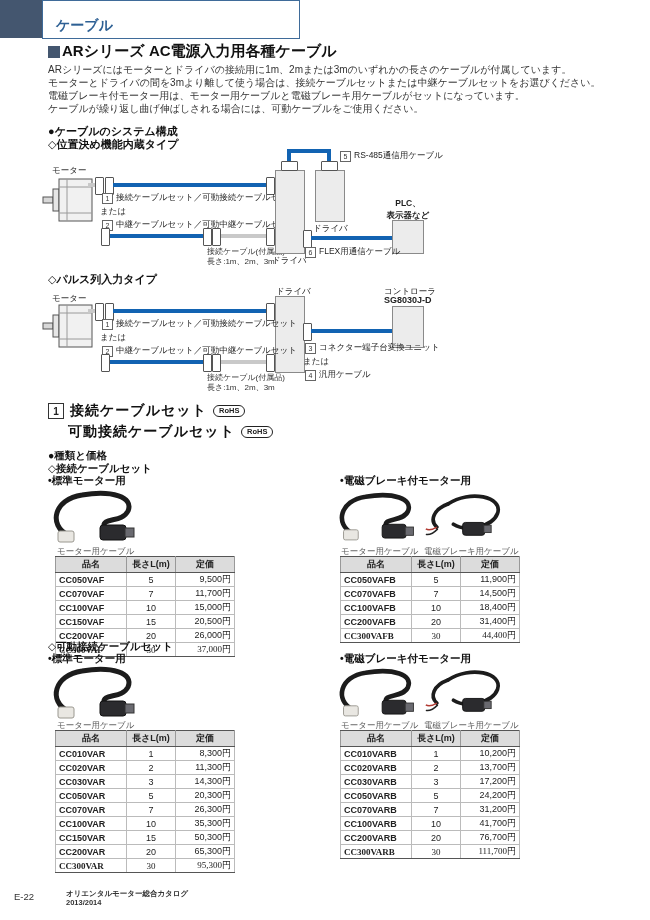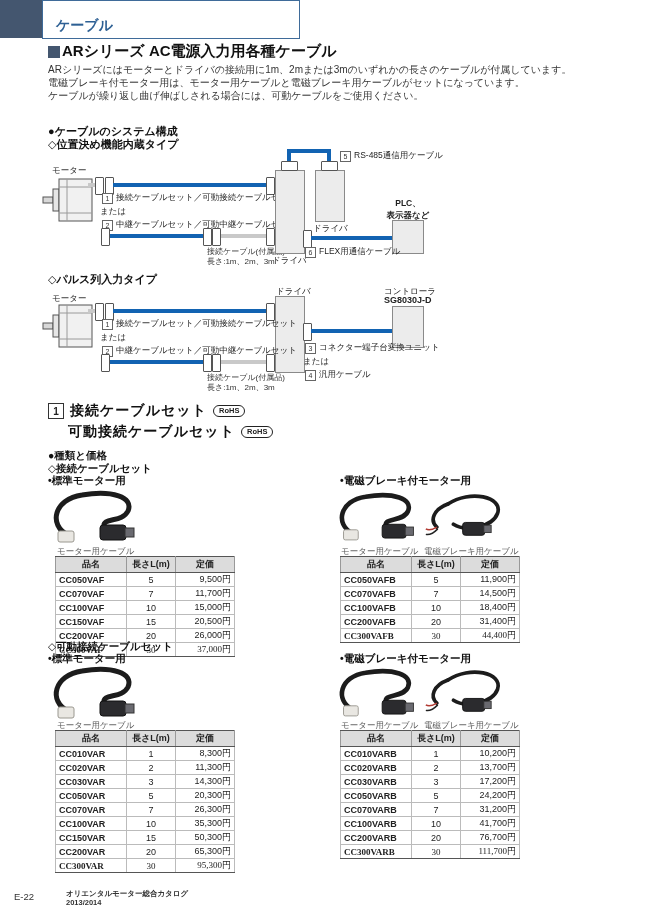--- a/index.html
+++ b/index.html
@@ -87,20 +87,21 @@
 <div class="abs tab-box"></div>
 <div class="abs tab-label">ケーブル</div>
 
 <div class="abs page-title">
   <span class="title-marker"></span>
   <span>ARシリーズ AC電源入力用各種ケーブル</span>
 </div>
 
 <div class="abs intro">
   <div>ARシリーズにはモーターとドライバの接続用に1m、2mまたは3mのいずれかの長さのケーブルが付属しています。</div>
+  <div>モーターとドライバの間を3mより離して使う場合は、接続ケーブルセットまたは中継ケーブルセットをお選びください。</div>
   <div>電磁ブレーキ付モーター用は、モーター用ケーブルと電磁ブレーキ用ケーブルがセットになっています。</div>
   <div>ケーブルが繰り返し曲げ伸ばしされる場合には、可動ケーブルをご使用ください。</div>
 </div>
 
 <div class="abs h-bold" style="left:48px;top:124px;text-align:right;">●ケーブルのシステム構成</div>
 <div class="abs h-bold" style="left:48px;top:137px;">◇位置決め機能内蔵タイプ</div>
 
 <div class="tinytext" style="left:52px;top:165px;">モーター</div>
 <svg class="abs" style="left:42px;top:176px;" width="52" height="50" viewBox="0 0 52 50">
     <use href="#motor-shape"></use>

